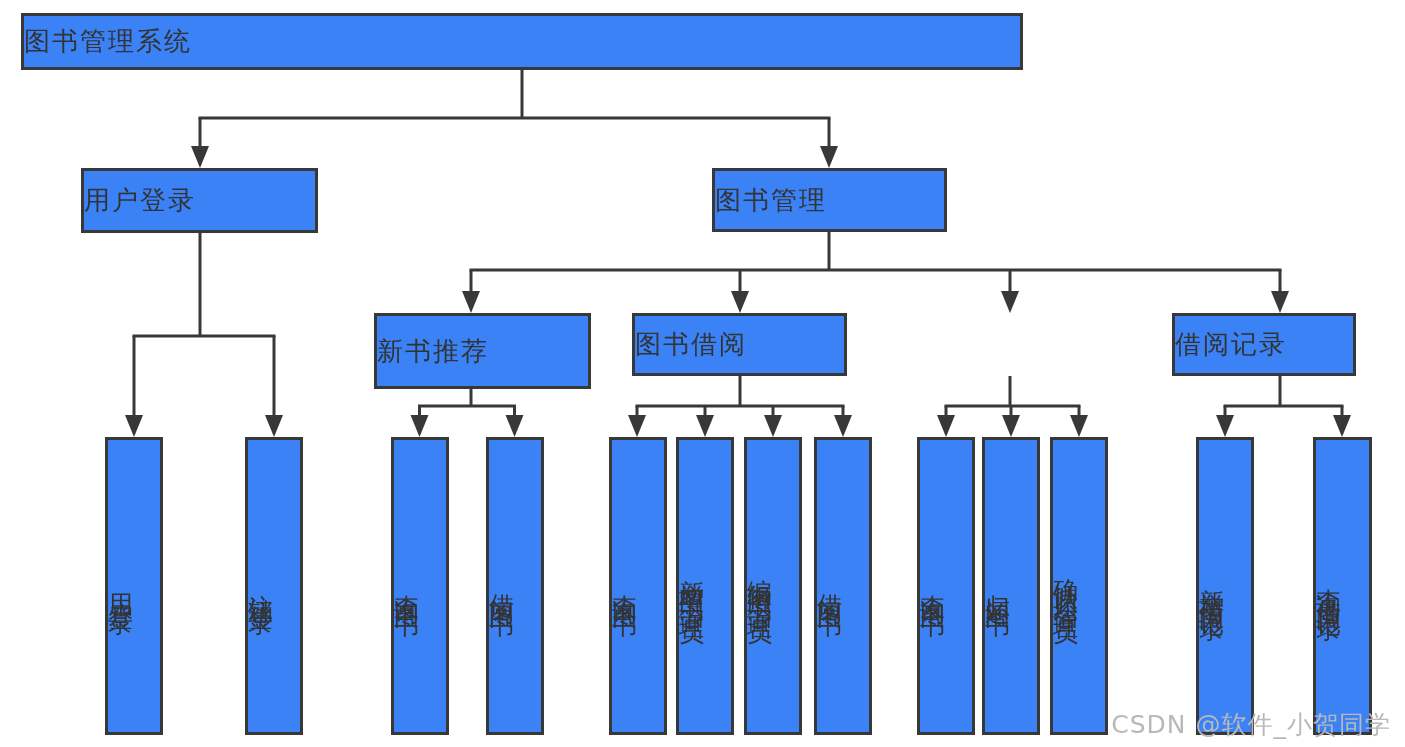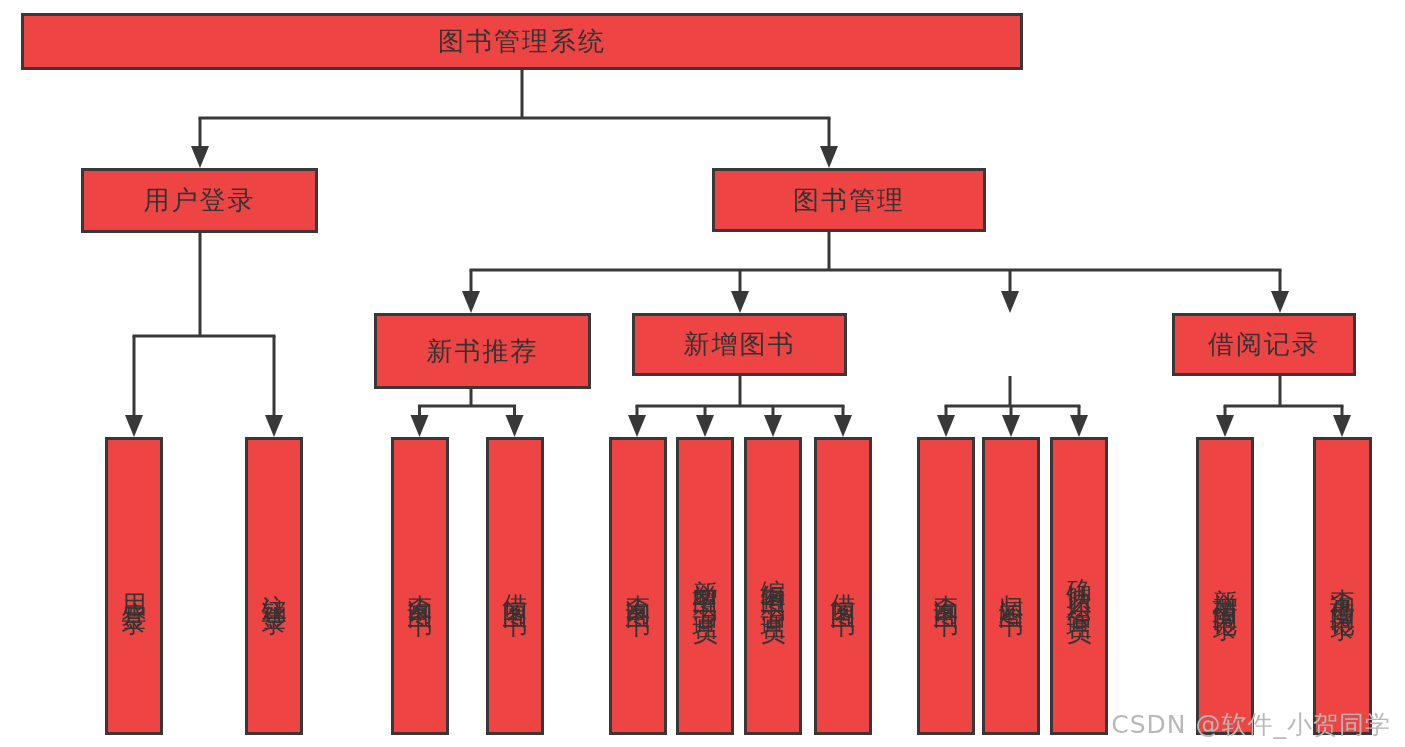--- a/index.html
+++ b/index.html
@@ -8,24 +8,23 @@
     width:1405px;height:747px;
     background:#ffffff;
     font-family:"DejaVu Sans","Liberation Sans",sans-serif;
     color:#333333;
     overflow:hidden;
   }
   .wires{position:absolute;left:0;top:0;width:1405px;height:747px;}
   .node{
     position:absolute;
     border:3px solid #383838;
-    background:#ef4444;
+    background:#3b82f6;
     display:flex;
     align-items:center;
-    justify-content:center;
     box-sizing:border-box;
     font-size:26px;
     color:#333333;
     letter-spacing:2px;
   }
   .leaf span{
     writing-mode:vertical-rl;
     text-orientation:mixed;
     letter-spacing:6px;
     line-height:1;
@@ -122,29 +121,29 @@
     </g>
   </svg>
 
   <div class="node" style="left:21px;top:13px;width:1002px;height:57px;">
     <span>图书管理系统</span>
   </div>
 
   <div class="node" style="left:81px;top:168px;width:237px;height:65px;">
     <span>用户登录</span>
   </div>
-  <div class="node" style="left:712px;top:168px;width:274px;height:64px;">
+  <div class="node" style="left:712px;top:168px;width:235px;height:64px;">
     <span>图书管理</span>
   </div>
 
   <div class="node" style="left:374px;top:313px;width:217px;height:76px;">
     <span>新书推荐</span>
   </div>
   <div class="node" style="left:632px;top:313px;width:215px;height:63px;">
-    <span>新增图书</span>
+    <span>图书借阅</span>
   </div>
   <div class="node" style="left:1172px;top:313px;width:184px;height:63px;">
     <span>借阅记录</span>
   </div>
 
   <div class="node leaf" style="left:105px;top:437px;width:58px;height:298px;">
     <span>用户登录</span>
   </div>
   <div class="node leaf" style="left:245px;top:437px;width:58px;height:298px;">
     <span>注销登录</span>

